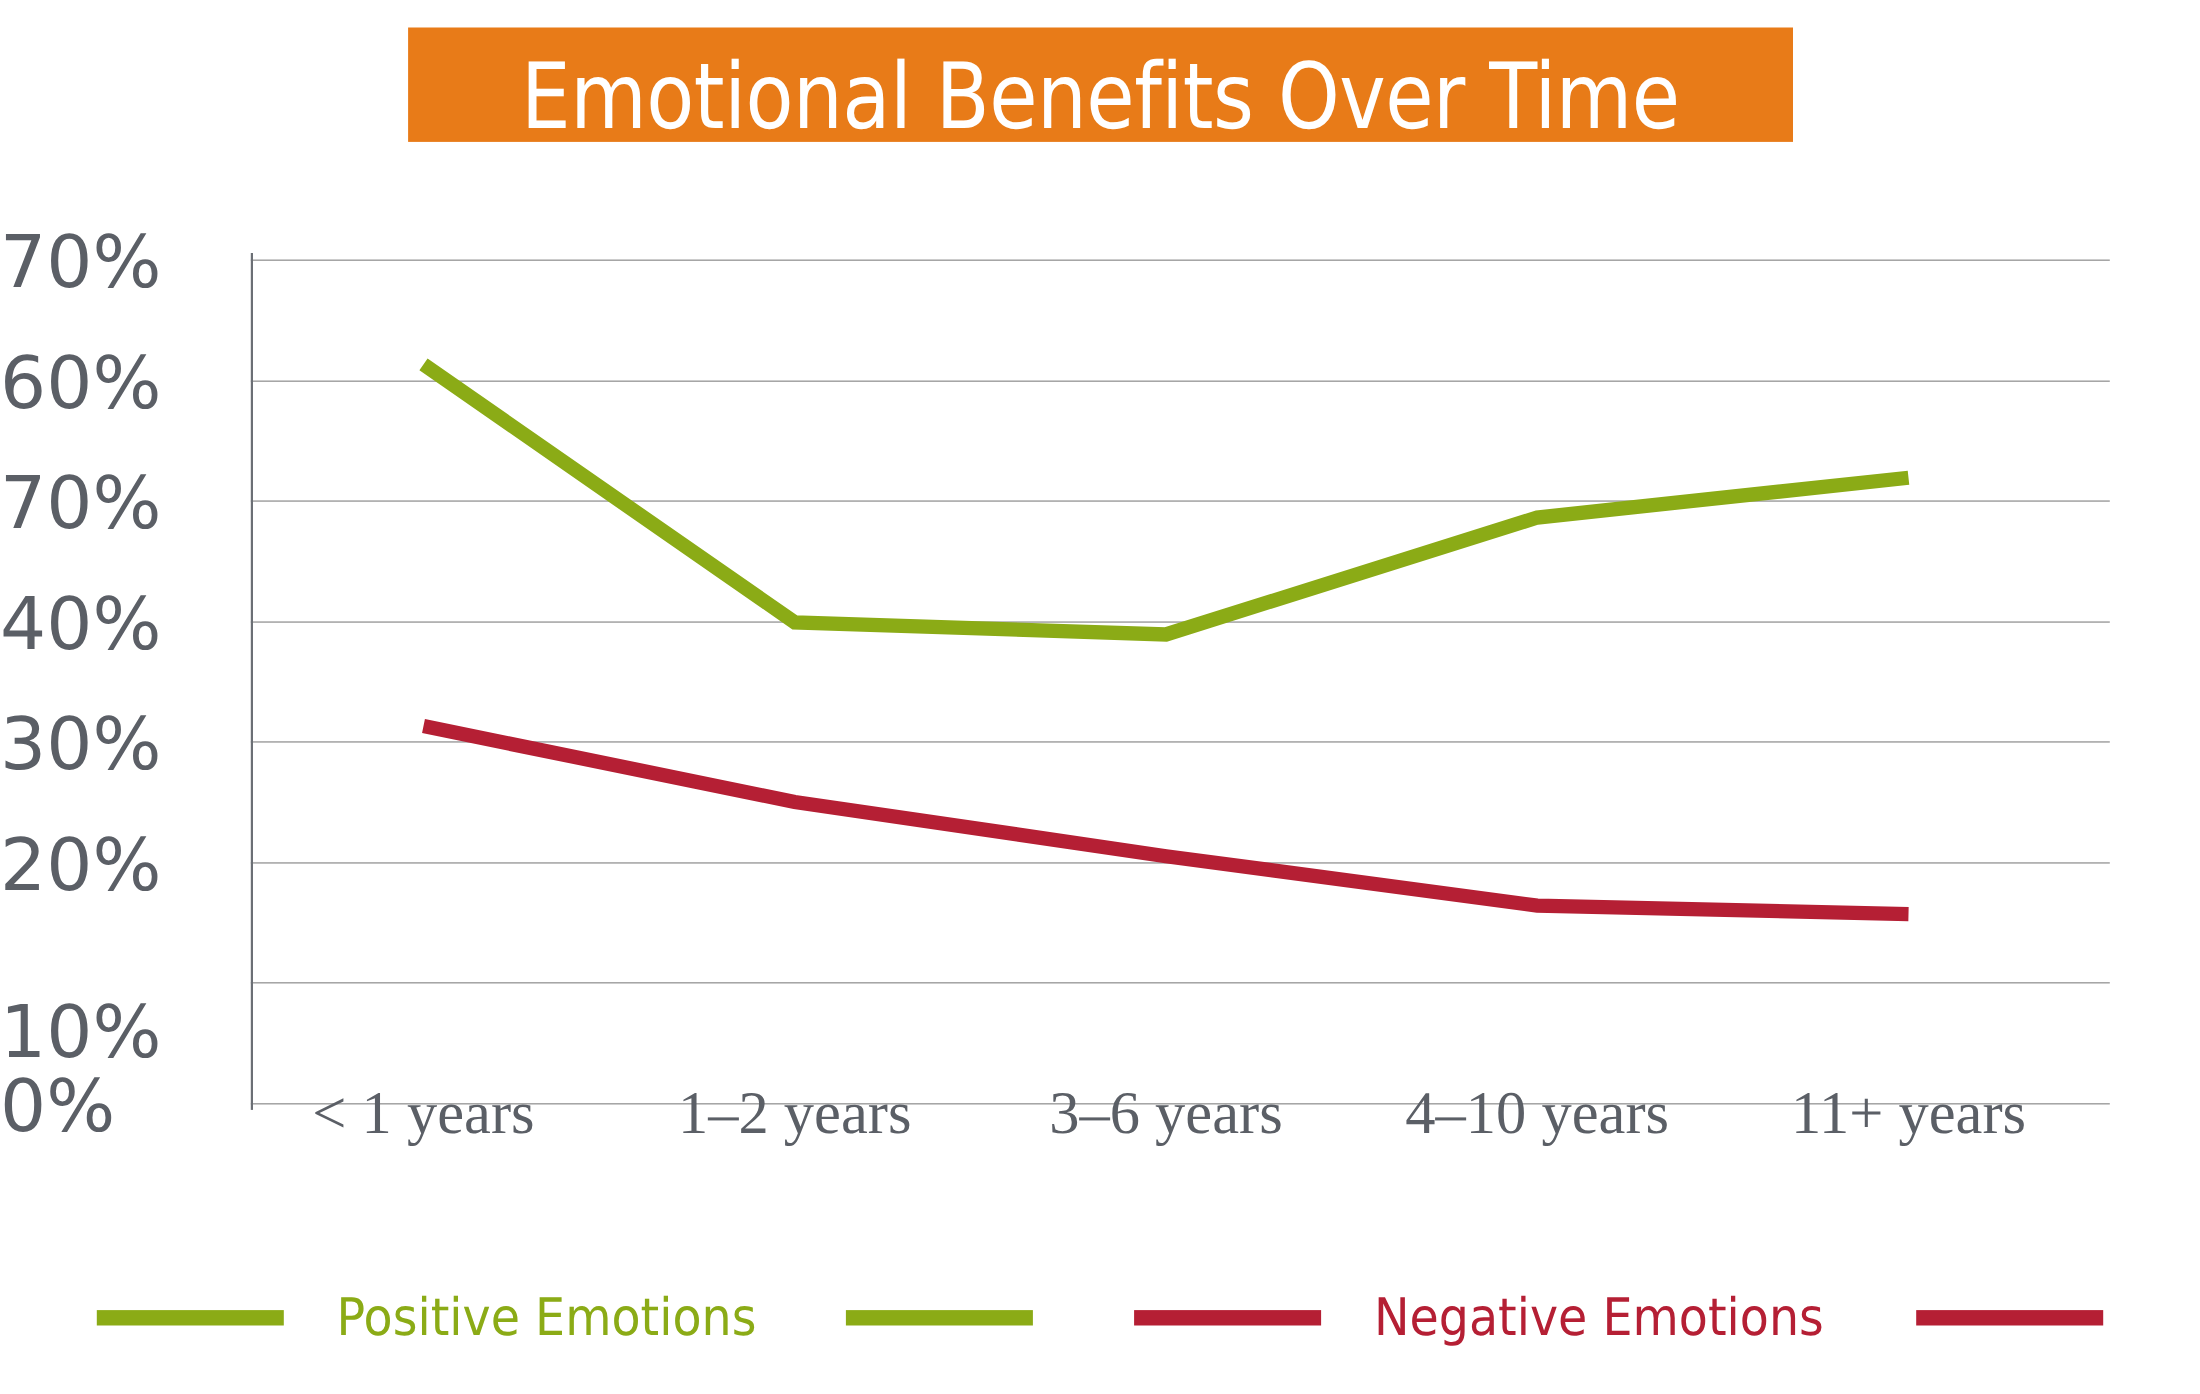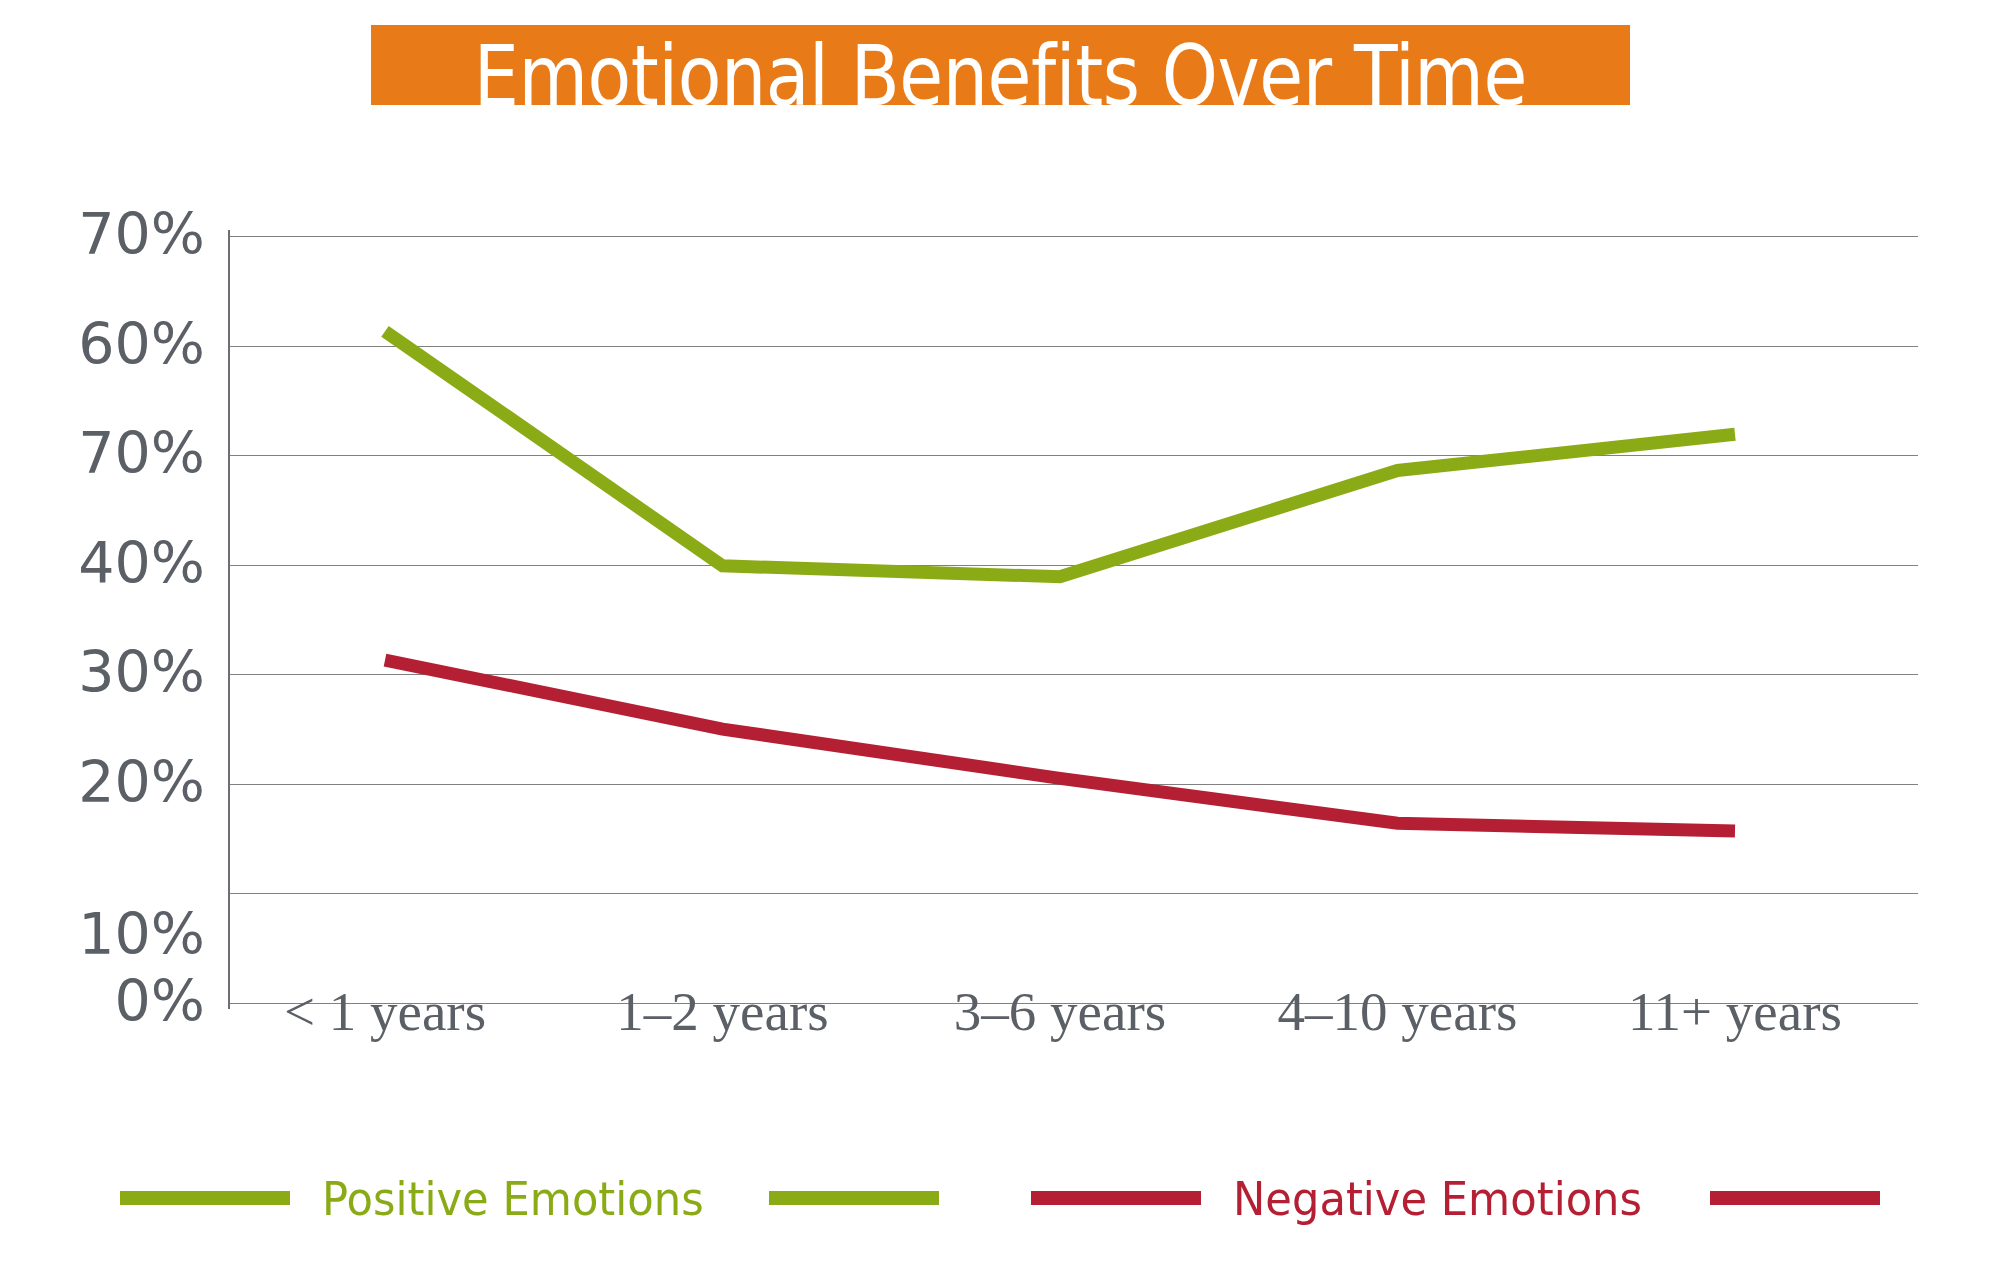--- a/index.html
+++ b/index.html
@@ -19,27 +19,27 @@
     height: 1267px;
     background: #ffffff;
   }
 
   
   .title-banner {
     position: absolute;
     left: 371px;
     top: 25px;
     width: 1259px;
-    height: 80px;
+    height: 104px;
     background: #e87b18;
     display: flex;
-    align-items: flex-start;
+    align-items: flex-end;
     justify-content: center;
     box-sizing: border-box;
-    padding: 10px 18px;
+    padding: 0 18px;
   }
   .title-text {
     color: #ffffff;
     font-family: "DejaVu Sans", sans-serif;
     font-size: 83px;
     font-weight: 400;
     letter-spacing: -0.5px;
     line-height: 1;
     white-space: nowrap;
     transform: scaleX(0.86);
@@ -73,24 +73,23 @@
     left: 228px;
     top: 230px;
     width: 2px;
     height: 779px;
     background: #6b6f75;
   }
   .y-label-box {
     position: absolute;
     left: 0px;
     width: 205px;
-    text-align: right;
     color: #5b5f66;
     font-family: "DejaVu Sans", sans-serif;
-    font-size: 57px;
+    font-size: 66px;
     line-height: 1;
     white-space: nowrap;
   }
 
   
   .x-label-box {
     position: absolute;
     top: 984px;
     text-align: center;
     color: #5b5f66;
@@ -108,21 +107,21 @@
     width: 2000px;
     height: 60px;
     display: flex;
     align-items: center;
     justify-content: center;
     gap: 0px;
   }
   .legend-item {
     display: flex;
     align-items: center;
-    gap: 0px;
+    gap: 16px;
   }
   .legend-swatch {
     height: 14px;
     width: 170px;
   }
   .legend-swatch.lead { margin-right: 32px; }
   .legend-swatch.trail { margin-left: 32px; }
   .legend-label {
     font-family: "DejaVu Sans", sans-serif;
     font-size: 47px;

